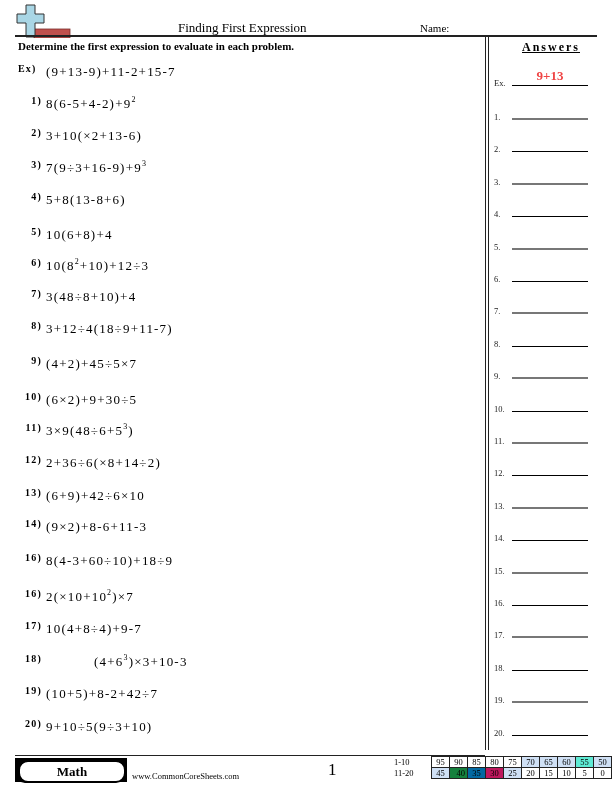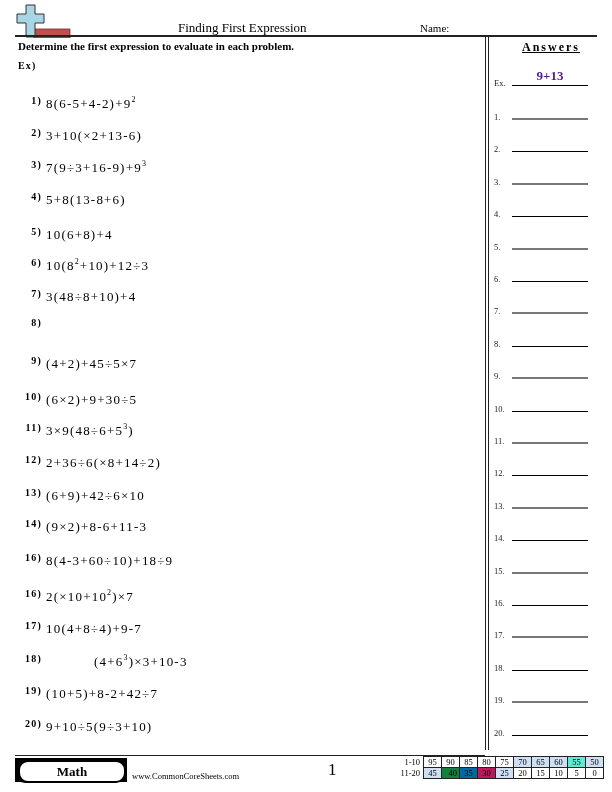--- a/index.html
+++ b/index.html
@@ -28,40 +28,41 @@
              color: #22aa22; font-weight: bold; font-size: 13px; }
   .footer-rule { left: 15px; top: 755px; width: 470px; height: 1px; background: #222; }
   .math-badge { left: 18px; top: 760px; width: 104px; height: 19px; background: #fff; border: 2px solid #000;
                 border-radius: 10px; box-shadow: -3px 0 0 #000; text-align: center;
                 font-size: 13px; font-weight: bold; line-height: 19px; }
   .math-bg { left: 15px; top: 758px; width: 112px; height: 24px; background: #000; }
   .site { left: 132px; top: 771px; font-size: 8.5px; }
   .page-num { left: 328px; top: 760px; font-size: 17px; }
   table.score { position: absolute; left: 392px; top: 756px; border-collapse: collapse; font-size: 8.5px; }
   table.score td { border: 1px solid #222; padding: 0 2px; height: 10px; text-align: center; width: 13px; line-height: 10px; }
-  table.score td.rl { border: none; text-align: right; width: 26px; padding-right: 3px; }
+  table.score td.rl { border: none; text-align: left; width: 26px; padding-right: 11px; }
   table.score td.hl { background: #cfe0f5; }
 </style>
 </head>
 <body>
 
 <svg class="abs logo" viewBox="0 0 56 34">
   <rect x="18" y="25" width="36" height="9" fill="#c0504d" stroke="#7a2e2c" stroke-width="0.8"></rect>
   <path d="M10 1 h9 v9 h9 v9 h-9 v14 h-9 v-14 h-9 v-9 h9 z" fill="#a9d6e5" stroke="#333" stroke-width="1"></path>
 </svg>
 <div class="abs title">Finding First Expression</div>
 <div class="abs name-label">Name:</div>
 <div class="abs header-rule"></div>
 <div class="abs instructions">Determine the first expression to evaluate in each problem.</div>
 
 <div class="abs vdiv1"></div>
 <div class="abs vdiv2"></div>
 
 <div class="abs problem" style="top:64px;">
   <span class="pnum ex">Ex)</span>
+  <span>(9+13-9)+11-2+15-7</span>
 </div>
 
 <div id="problems">
     <div class="abs problem" style="top: 96px;">
       <span class="pnum r">1)</span>
       <span><span>8(6-5+4-2)+9</span><sup>2</sup></span>
     </div>
     <div class="abs problem" style="top: 128px;">
       <span class="pnum r">2)</span>
       <span><span>3+10(×2+13-6)</span></span>
@@ -81,20 +82,21 @@
     <div class="abs problem" style="top: 258px;">
       <span class="pnum r">6)</span>
       <span><span>10(8</span><sup>2</sup><span>+10)+12÷3</span></span>
     </div>
     <div class="abs problem" style="top: 289px;">
       <span class="pnum r">7)</span>
       <span><span>3(48÷8+10)+4</span></span>
     </div>
     <div class="abs problem" style="top: 321px;">
       <span class="pnum r">8)</span>
+      <span><span>3+12÷4(18÷9+11-7)</span></span>
     </div>
     <div class="abs problem" style="top: 356px;">
       <span class="pnum r">9)</span>
       <span><span>(4+2)+45÷5×7</span></span>
     </div>
     <div class="abs problem" style="top: 392px;">
       <span class="pnum r">10)</span>
       <span><span>(6×2)+9+30÷5</span></span>
     </div>
     <div class="abs problem" style="top: 423px;">
@@ -135,21 +137,21 @@
     </div>
     <div class="abs problem" style="top: 719px;">
       <span class="pnum r">20)</span>
       <span><span>9+10÷5(9÷3+10)</span></span>
     </div>
   </div>
 
 <div class="abs answers-title">Answers</div>
 <div class="abs ans-row" style="top:70px;">
   <span class="ans-label">Ex.</span>
-  <span class="ans-val" style="color: #4c1d95;">9+13</span>
+  <span class="ans-val" style="color: #ef4444;">9+13</span>
   <span class="ans-line"></span>
 </div>
 <div id="answers">
     <div class="abs ans-row" style="top: 104px;">
       <span class="ans-label">1.</span>
       <span class="ans-line grey"></span>
     </div>
     <div class="abs ans-row" style="top: 136.4px;">
       <span class="ans-label">2.</span>
       <span class="ans-line"></span>

